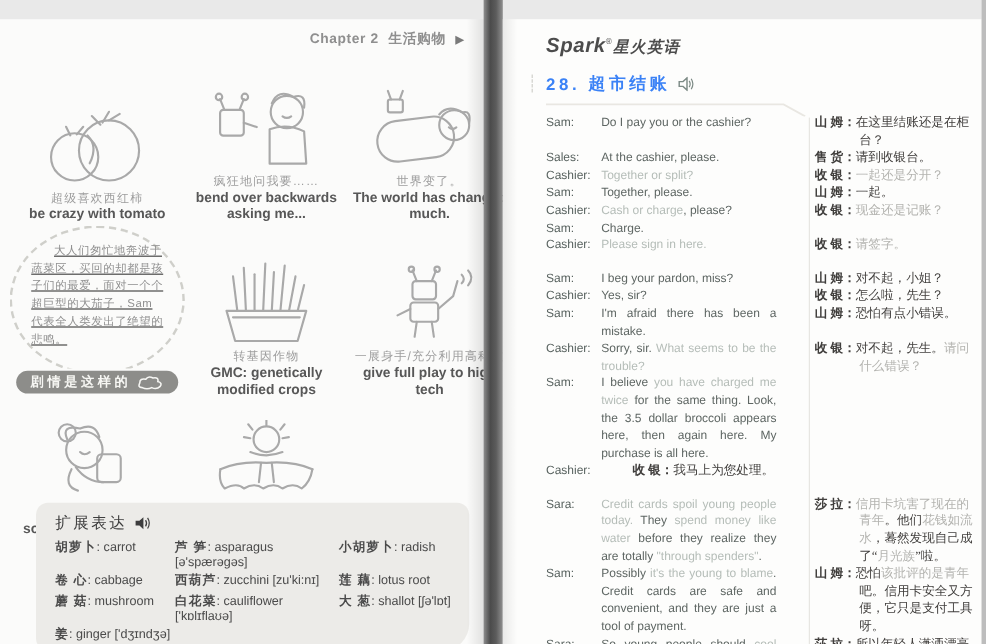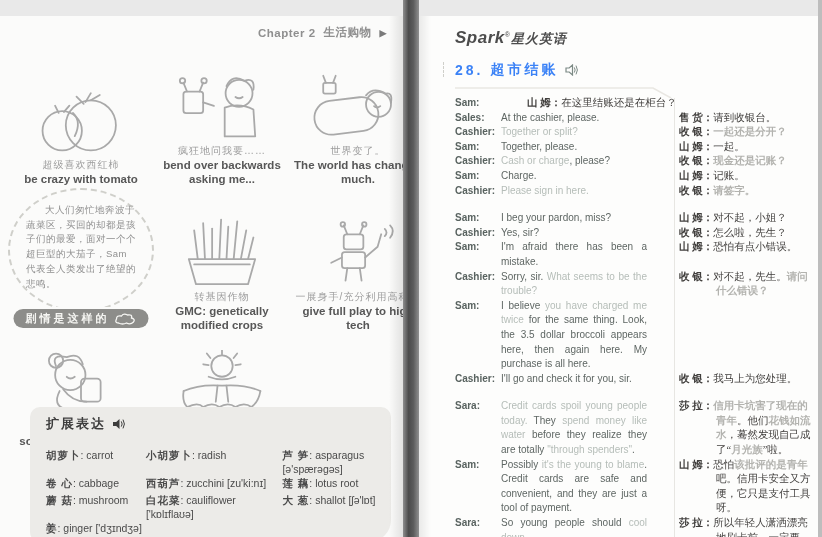--- a/index.html
+++ b/index.html
@@ -25,33 +25,33 @@
   .lp-header .arrow { font-size:9px; color:#7a7a7a; }
 
   .cards-grid { position:absolute; top:36px; left:8px; right:6px;
     display:grid; grid-template-columns:1fr 1.08fr 1fr; grid-template-rows:136px 146px 130px; }
   .card { display:flex; flex-direction:column; align-items:center; justify-content:flex-end;
     text-align:center; padding-bottom:2px; }
   .card svg { display:block; margin-bottom:4px; }
   .cap-cn { font-size:10px; color:#9d9d9d; letter-spacing:1px; }
   .cap-en { font-size:11.5px; font-weight:bold; color:#575757; line-height:1.22; width:136px; }
 
-  .story-cell { position:relative; display:flex; align-items:flex-start; justify-content:flex-end; }
+  .story-cell { position:relative; display:flex; align-items:flex-start; justify-content:flex-end;text-decoration:underline; }
   .story-circle { width:146px; height:124px; border:2px dashed #cfcfca; border-radius:50%;
     padding:13px 16px 0; font-size:9.5px; color:#8f8f8f; line-height:1.55; text-indent:2em;
     letter-spacing:.5px; }
   .story-banner { position:absolute; left:50%; bottom:6px; transform:translateX(-50%);
     background:#8d8d8a; color:#f6f6f3; border-radius:11px; padding:2px 12px; font-size:11px;
     font-weight:bold; letter-spacing:3px; white-space:nowrap; display:flex; align-items:center; gap:5px;
     box-shadow:0 0 0 2px #fbfbfa; }
 
   .expansion { position:absolute; left:30px; right:12px; bottom:11px; background:#ecebe8;
     border-radius:10px 10px 22px 10px; padding:8px 12px 6px 16px; }
-  .exp-title { font-size:13px; font-weight:bold; color:#3d3d3d; letter-spacing:2px;
-    display:flex; align-items:center; gap:6px; margin-bottom:16px; }
+  .exp-title { font-size:13px; font-weight:normal; color:#3d3d3d; letter-spacing:2px;
+    display:flex; align-items:center; gap:6px; margin-bottom:4px; }
   .vocab-grid { display:grid; grid-template-columns:30% 41% 29%; row-gap:2.5px;
     font-size:10.5px; color:#4a4a4a; }
   .vocab-entry b { letter-spacing:1px; }
 
   
   .rp-inner { position:relative; padding:12px 0 0 36px; height:100%; }
   .logo { font-size:13px; color:#4c4c4c; display:flex; align-items:baseline; }
   .logo .brand { font-weight:bold; font-style:italic; font-size:17px; letter-spacing:.5px; }
   .logo .reg { font-size:7px; vertical-align:super; margin:0 1px 0 0; position:relative; top:-6px; }
   .logo .logo-cn { font-weight:bold; font-style:italic; font-size:13px; letter-spacing:1px; }
@@ -59,29 +59,29 @@
   .section-title { margin-top:13px; font-size:14px; color:#3b82f6; letter-spacing:3px;
     display:flex; align-items:center; gap:7px; position:relative; }
   .section-title::before { content:""; position:absolute; left:-12px; top:1px; height:15px;
     border-left:1px dashed #cfcfca; }
   .panel-line { margin-top:5px; height:12px; position:relative; }
 
   .dialogue { position:relative; margin-top:0; padding-right:4px; }
   .dialogue .divider { position:absolute; left:219px; top:2px; bottom:2px; width:1px; background:#e7e6e2; }
   .dlg-block { margin-bottom:13px; }
   .dlg-row { display:flex; align-items:flex-start; }
-  .en-name { flex:none; width:46px; font-size:10px; font-weight:bold; color:#596360;
+  .en-name { flex:none; width:46px; font-size:10px; font-weight:normal; color:#596360;
     line-height:14.6px; }
   .en-text { flex:none; width:152px; font-size:10px; color:#5e6663; line-height:14.6px;
     text-align:justify; padding-right:6px; }
   .cn-cell { flex:1; margin-left:26px; font-family:"Liberation Serif", serif; font-size:10.5px;
     color:#403e3c; line-height:14.6px; padding-left:37px; text-indent:-37px; }
   .cn-name { font-weight:bold; }
   .hl { color:#b5bdb8; }
-  .cn-cell .hl { color:#b3b3af;font-weight:bold; }
+  .cn-cell .hl { color:#b3b3af; }
 </style>
 </head>
 <body>
 
 <section class="page page-left">
   <div class="lp-header">
     <span>Chapter 2</span>
     <span>生活购物</span>
     <span class="arrow">▶</span>
   </div>
@@ -217,22 +217,22 @@
   <div class="expansion">
     <div class="exp-title">
       <span>扩展表达</span>
       <svg width="14" height="12" viewBox="0 0 14 12">
         <path d="M1 4 H4.2 L7.5 1 V11 L4.2 8 H1 Z" fill="#3d3d3d"></path>
         <path d="M9.3 3.4 Q11 6 9.3 8.6 M11 1.6 Q13.8 6 11 10.4" stroke="#3d3d3d" stroke-width="1" fill="none"></path>
       </svg>
     </div>
     <div class="vocab-grid" id="vocab-grid">
         <div class="vocab-entry"><b>胡萝卜</b><span>: carrot</span></div>
+        <div class="vocab-entry"><b>芦 笋</b><span>: asparagus [ə'spærəgəs]</span></div>
         <div class="vocab-entry"><b>小胡萝卜</b><span>: radish</span></div>
-        <div class="vocab-entry"><b>芦 笋</b><span>: asparagus [ə'spærəgəs]</span></div>
         <div class="vocab-entry"><b>卷 心</b><span>: cabbage</span></div>
         <div class="vocab-entry"><b>西葫芦</b><span>: zucchini [zu'ki:nɪ]</span></div>
         <div class="vocab-entry"><b>莲 藕</b><span>: lotus root</span></div>
         <div class="vocab-entry"><b>蘑 菇</b><span>: mushroom</span></div>
         <div class="vocab-entry"><b>白花菜</b><span>: cauliflower ['kɒlɪflaʊə]</span></div>
         <div class="vocab-entry"><b>大 葱</b><span>: shallot [ʃə'lɒt]</span></div>
         <div class="vocab-entry"><b>姜</b><span>: ginger ['dʒɪndʒə]</span></div>
       </div>
   </div>
 </section>
@@ -260,20 +260,21 @@
       <svg width="360" height="12" viewBox="0 0 360 12">
           <polyline points="0,2 198,2 216,12" fill="none" stroke="#e9e7e2" stroke-width="1.5"></polyline>
         </svg>
     </div>
 
     <div class="dialogue" id="dialogue">
       <div class="divider"></div>
     <div class="dlg-block">
           <div class="dlg-row">
             <div class="en-name">Sam:</div>
+            <div class="en-text"><span>Do I pay you or the cashier?</span></div>
             <div class="cn-cell"><span class="cn-name">山 姆：</span><span>在这里结账还是在柜台？</span></div>
           </div>
           <div class="dlg-row">
             <div class="en-name">Sales:</div>
             <div class="en-text"><span>At the cashier, please.</span></div>
             <div class="cn-cell"><span class="cn-name">售 货：</span><span>请到收银台。</span></div>
           </div>
           <div class="dlg-row">
             <div class="en-name">Cashier:</div>
             <div class="en-text"><span class="hl">Together or split?</span></div>
@@ -285,21 +286,20 @@
             <div class="cn-cell"><span class="cn-name">山 姆：</span><span>一起。</span></div>
           </div>
           <div class="dlg-row">
             <div class="en-name">Cashier:</div>
             <div class="en-text"><span class="hl">Cash or charge</span><span>, please?</span></div>
             <div class="cn-cell"><span class="cn-name">收 银：</span><span class="hl">现金还是记账？</span></div>
           </div>
           <div class="dlg-row">
             <div class="en-name">Sam:</div>
             <div class="en-text"><span>Charge.</span></div>
-            <div class="cn-cell"><span class="cn-name">山 姆：</span><span>记账。</span></div>
           </div>
           <div class="dlg-row">
             <div class="en-name">Cashier:</div>
             <div class="en-text"><span class="hl">Please sign in here.</span></div>
             <div class="cn-cell"><span class="cn-name">收 银：</span><span class="hl">请签字。</span></div>
           </div>
         </div>
         <div class="dlg-block">
           <div class="dlg-row">
             <div class="en-name">Sam:</div>
@@ -320,21 +320,20 @@
             <div class="en-name">Cashier:</div>
             <div class="en-text"><span>Sorry, sir. </span><span class="hl">What seems to be the trouble?</span></div>
             <div class="cn-cell"><span class="cn-name">收 银：</span><span>对不起，先生。</span><span class="hl">请问什么错误？</span></div>
           </div>
           <div class="dlg-row">
             <div class="en-name">Sam:</div>
             <div class="en-text"><span>I believe </span><span class="hl">you have charged me twice</span><span> for the same thing. Look, the 3.5 dollar broccoli appears here, then again here. My purchase is all here.</span></div>
           </div>
           <div class="dlg-row">
             <div class="en-name">Cashier:</div>
-            <div class="en-text"><span>I'll go and check it for you, sir.</span></div>
             <div class="cn-cell"><span class="cn-name">收 银：</span><span>我马上为您处理。</span></div>
           </div>
         </div>
         <div class="dlg-block">
           <div class="dlg-row">
             <div class="en-name">Sara:</div>
             <div class="en-text"><span class="hl">Credit cards spoil young people today.</span><span> They </span><span class="hl">spend money like water</span><span> before they realize they are totally </span><span class="hl">"through spenders"</span><span>.</span></div>
             <div class="cn-cell"><span class="cn-name">莎 拉：</span><span class="hl">信用卡坑害了现在的青年</span><span>。他们</span><span class="hl">花钱如流水</span><span>，蓦然发现自己成了“</span><span class="hl">月光族</span><span>”啦。</span></div>
           </div>
           <div class="dlg-row">

